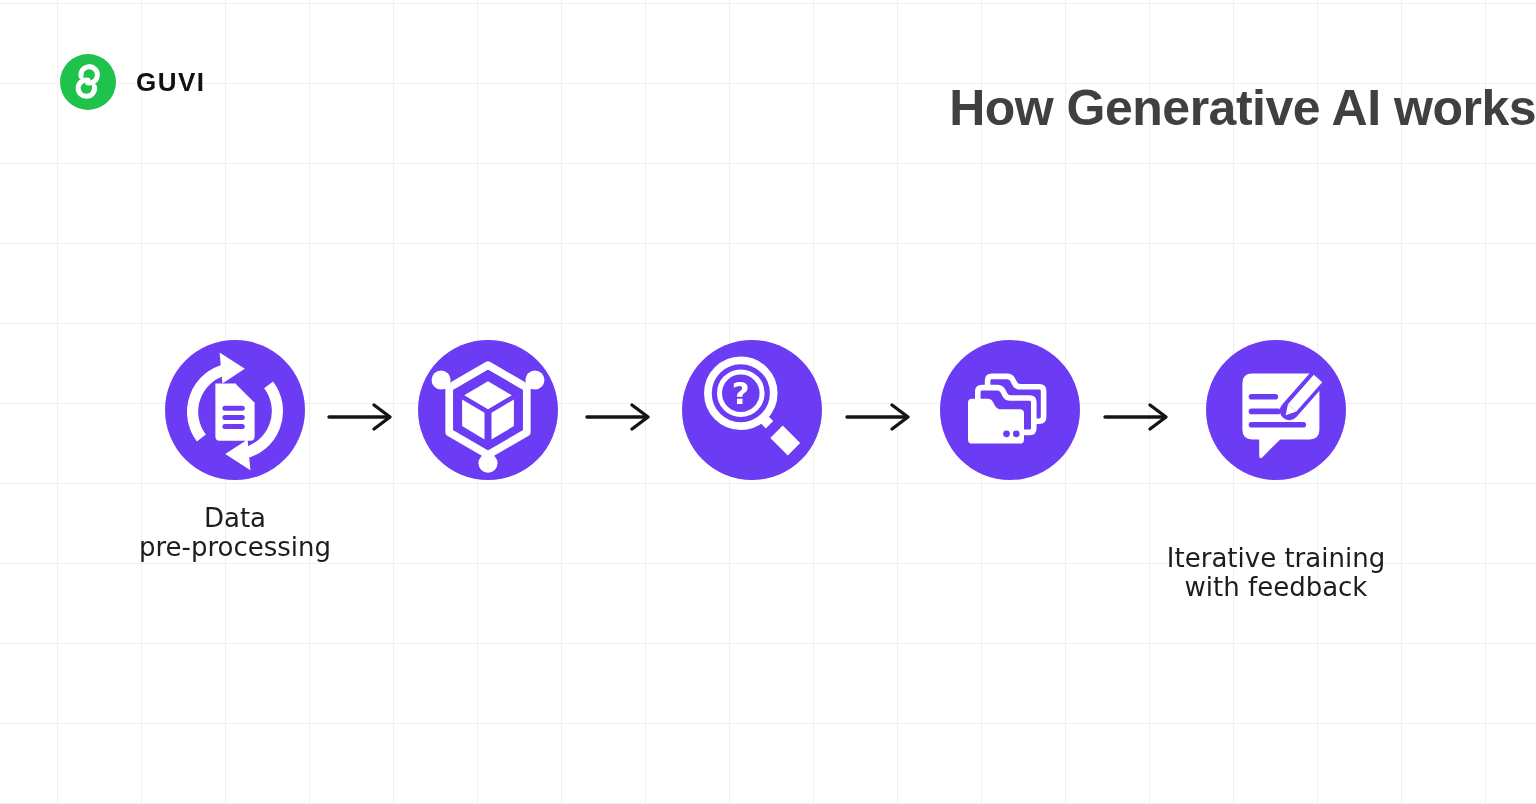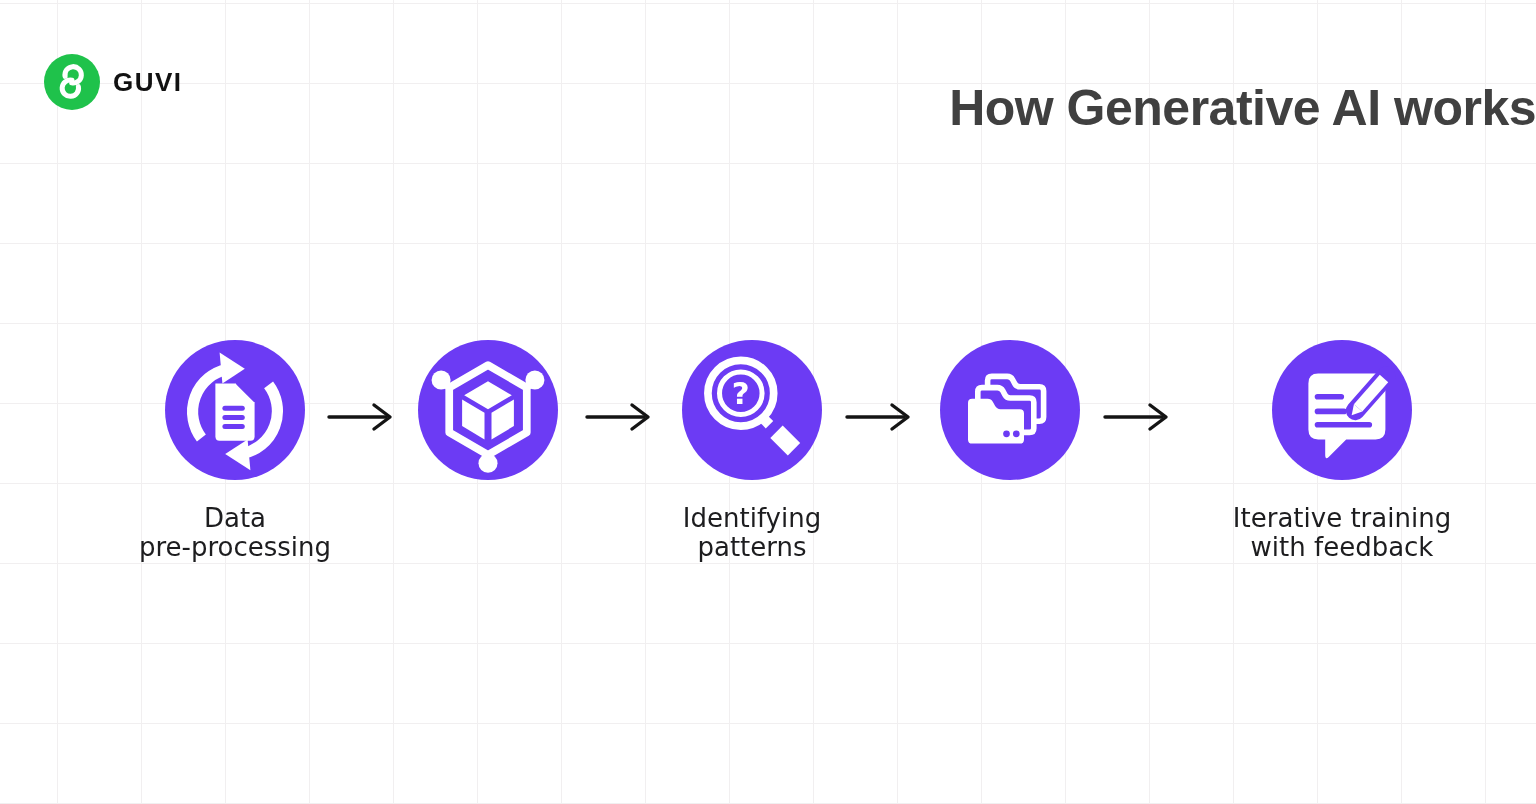--- a/index.html
+++ b/index.html
@@ -17,22 +17,22 @@
     background-color:#ffffff;
     background-image:
       linear-gradient(to right, var(--grid-line) 1px, transparent 1px),
       linear-gradient(to bottom, var(--grid-line) 1px, transparent 1px);
     background-size:84px 80px;
     background-position:57px 3px;
     position:relative;
     overflow:hidden;
   }
   .brand{
-    position:absolute;left:44px;top:54px;
-    display:flex;align-items:center;gap:13px;
+    position:absolute;left:60px;top:54px;
+    display:flex;align-items:center;gap:20px;
   }
   .brand-name{
     font-size:26px;font-weight:bold;letter-spacing:1.5px;color:#111111;
   }
   .page-title{
     position:absolute;top:76px;left:0;width:100%;
     text-align:right;
     font-size:50px;line-height:64px;font-weight:bold;
     letter-spacing:-0.5px;color:#404040;
   }
@@ -47,21 +47,21 @@
   }
   .step-circle svg{width:140px;height:140px;display:block;}
   .step-label{
     margin-top:24px;
     font-family:"DejaVu Sans", sans-serif;
     font-size:26px;line-height:29px;font-weight:500;
     color:var(--text);text-align:center;white-space:pre-line;
   }
   .flow-arrow{position:absolute;top:400px;width:72px;height:34px;}
   .flow-arrow svg{width:72px;height:34px;display:block;}
-  .s1{left:105px;justify-content:flex-end;} .s2{left:358px;} .s3{left:622px;} .s4{left:880px;} .s5{left:1212px;}
+  .s1{left:105px;justify-content:flex-end;} .s2{left:358px;} .s3{left:622px;} .s4{left:880px;} .s5{left:1146px;gap:40px;}
   .a1{left:326px;} .a2{left:584px;} .a3{left:844px;} .a4{left:1102px;}
   .icon-stroke{stroke:#ffffff;fill:none;}
   .icon-fill{fill:#ffffff;}
   .accent-fill{fill:var(--accent-purple);}
   .accent-stroke{stroke:var(--accent-purple);fill:none;}
 </style>
 </head>
 <body>
 
 <div class="brand">
@@ -113,22 +113,20 @@
   <div class="step s3">
     <div class="step-circle">
       <svg viewBox="0 0 100 100">
         <circle cx="42" cy="38" r="23.5" class="icon-stroke" stroke-width="5.5"></circle>
         <circle cx="42" cy="38" r="15.2" class="icon-stroke" stroke-width="3.6"></circle>
         <text x="42" y="45.5" text-anchor="middle" font-family="DejaVu Sans, sans-serif" font-size="22" font-weight="bold" fill="#ffffff">?</text>
         <path d="M58.5 56.5 L62.5 60.5" class="icon-stroke" stroke-width="7.5" stroke-linecap="butt"></path>
         <path d="M67.5 65.5 L80 78" class="icon-stroke" stroke-width="12.5" stroke-linecap="butt"></path>
       </svg>
     </div>
-    <div class="step-label">Identifying
-patterns</div>
   </div>
 
   <div class="step s4">
     <div class="step-circle">
       <svg viewBox="0 0 100 100">
         <g transform="translate(33,22)">
           <path d="M1 33 V7 Q1 4 4 4 H15 Q17.6 4 18.8 6.2 L20.4 9.2 Q21.6 11.4 24.2 11.4 H38 Q41 11.4 41 14.4 V33 Q41 36 38 36 H4 Q1 36 1 33 Z" class="accent-fill" stroke="#ffffff" stroke-width="4"></path>
         </g>
         <g transform="translate(26,30)">
           <path d="M1 33 V7 Q1 4 4 4 H15 Q17.6 4 18.8 6.2 L20.4 9.2 Q21.6 11.4 24.2 11.4 H38 Q41 11.4 41 14.4 V33 Q41 36 38 36 H4 Q1 36 1 33 Z" class="accent-fill" stroke="#ffffff" stroke-width="4"></path>

